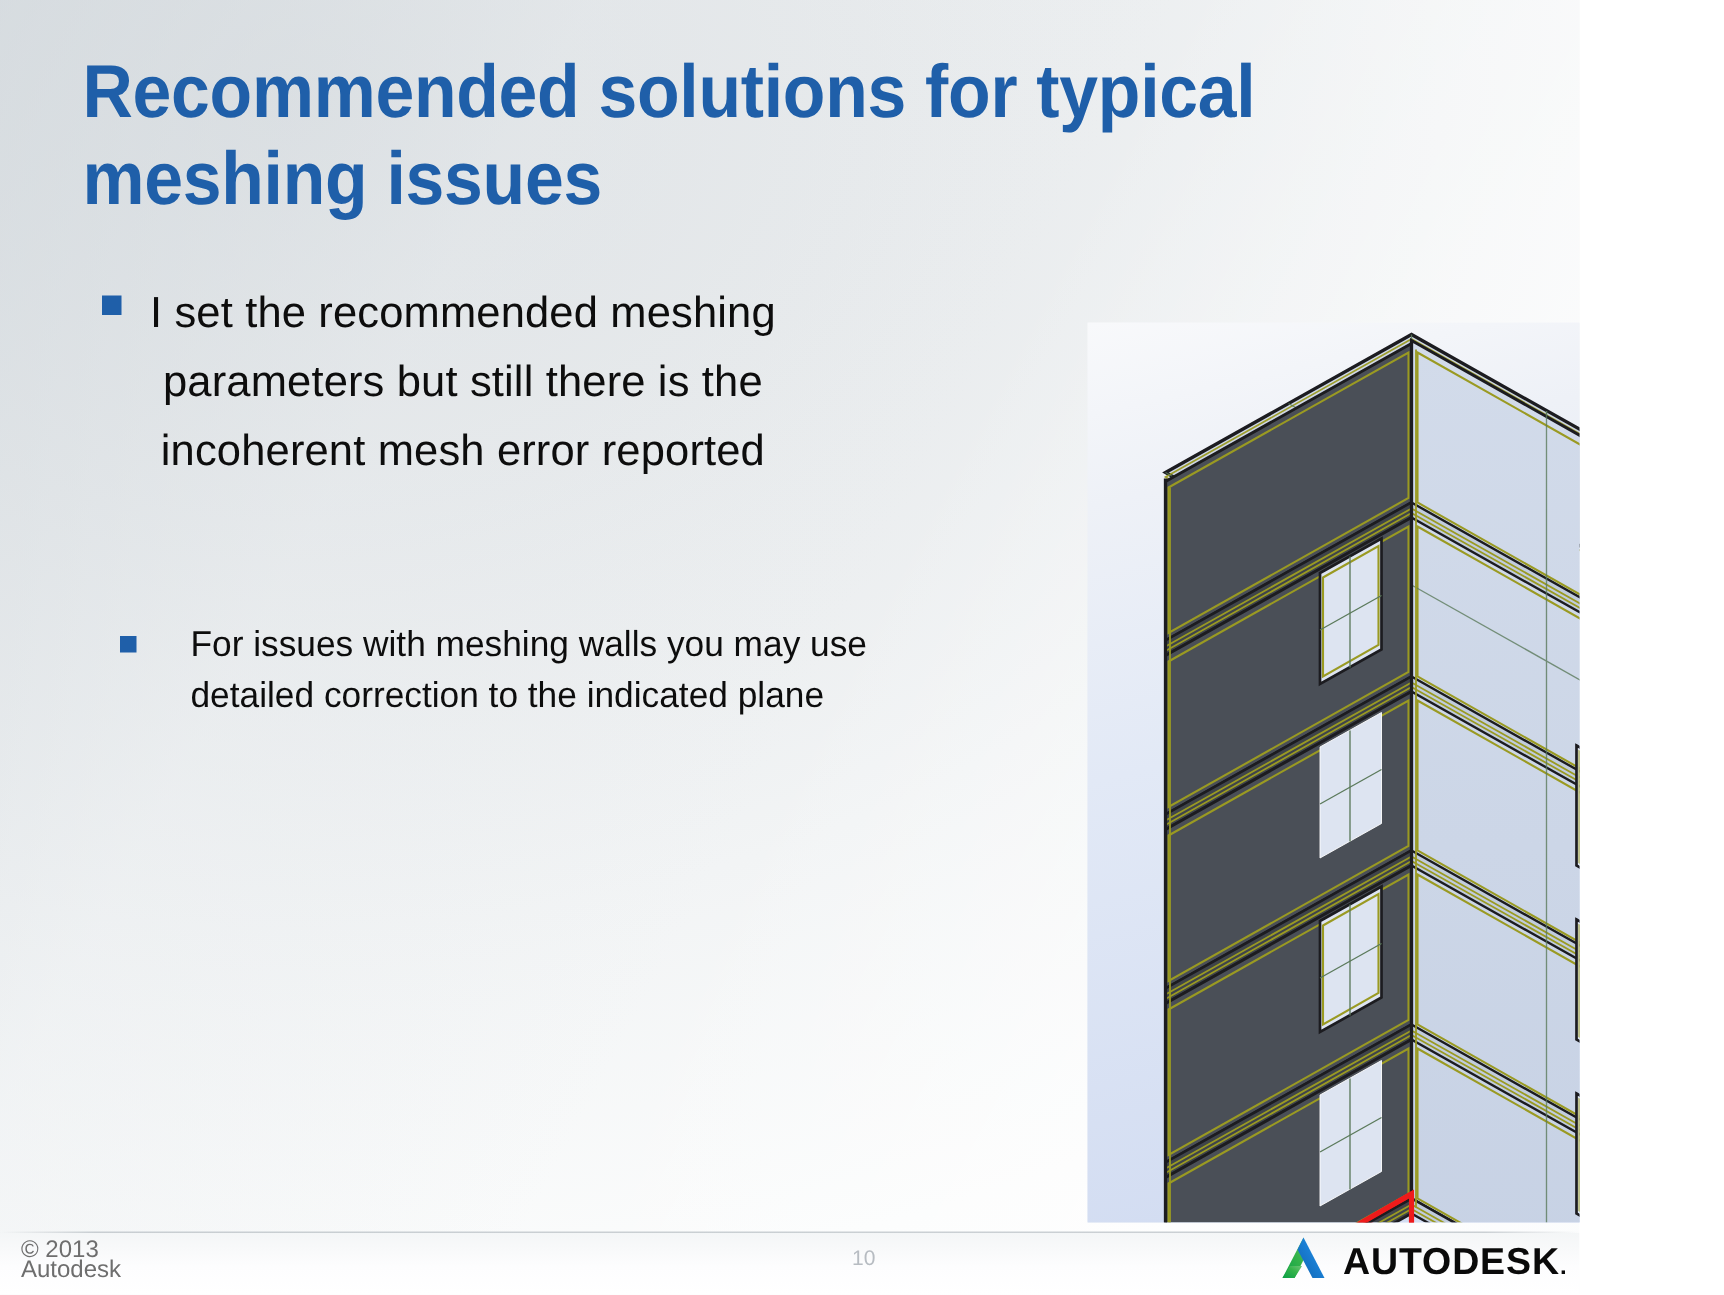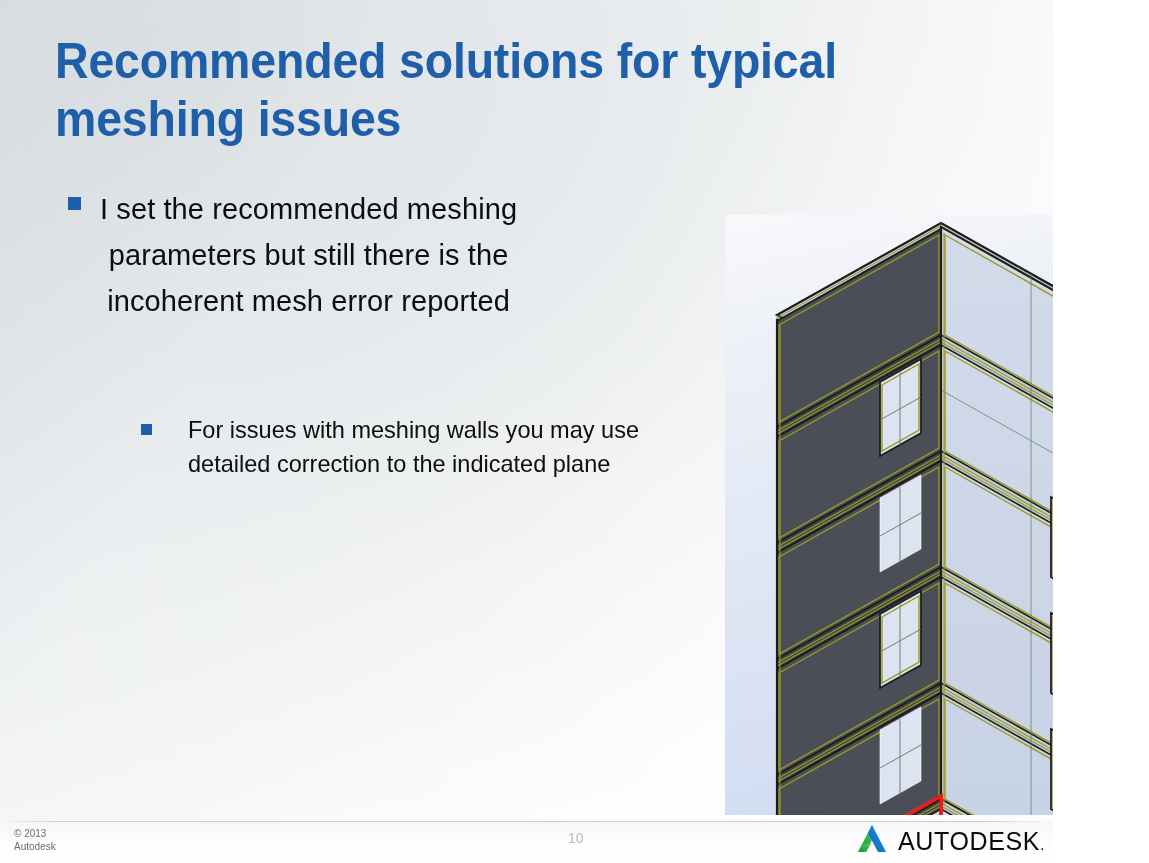--- a/index.html
+++ b/index.html
@@ -71,21 +71,20 @@
     text-align: center;
   }
 
   .bullet-l2 {
     position: absolute;
     left: 80px;
     top: 413px;
     width: 630px;
     display: flex;
     align-items: flex-start;
-    justify-content: center;
   }
   .marker-l2 {
     width: 11px;
     height: 11px;
     background: #1f5fa9;
     flex: 0 0 auto;
     margin-top: 11px;
     margin-right: 36px;
   }
   .text-l2 {
@@ -125,21 +124,21 @@
     right: 0;
     top: 822px;
     height: 41px;
     background: linear-gradient(180deg, #f4f6f7 0%, #fdfdfe 55%, #ffffff 100%);
   }
   .copyright {
     position: absolute;
     left: 14px;
     top: 827px;
     color: #6e6e6e;
-    font-size: 10px;
+    font-size: 16px;
     line-height: 13px;
     font-family: "Liberation Sans", sans-serif;
     white-space: pre-line;
   }
   .pagenum {
     position: absolute;
     left: 568px;
     top: 830px;
     color: #b7bcc2;
     font-size: 14px;
@@ -150,21 +149,21 @@
     right: 8px;
     top: 822px;
     height: 38px;
     display: flex;
     align-items: center;
     gap: 9px;
   }
   .logo-wordmark {
     color: #0a0a0a;
     font-size: 25px;
-    font-weight: normal;
+    font-weight: bold;
     letter-spacing: 0.6px;
     font-family: "Liberation Sans", sans-serif;
     line-height: 1;
   }
   .logo-wordmark .dot { font-size: 16px; }
 </style>
 </head>
 <body>
 
 <div id="slide">

